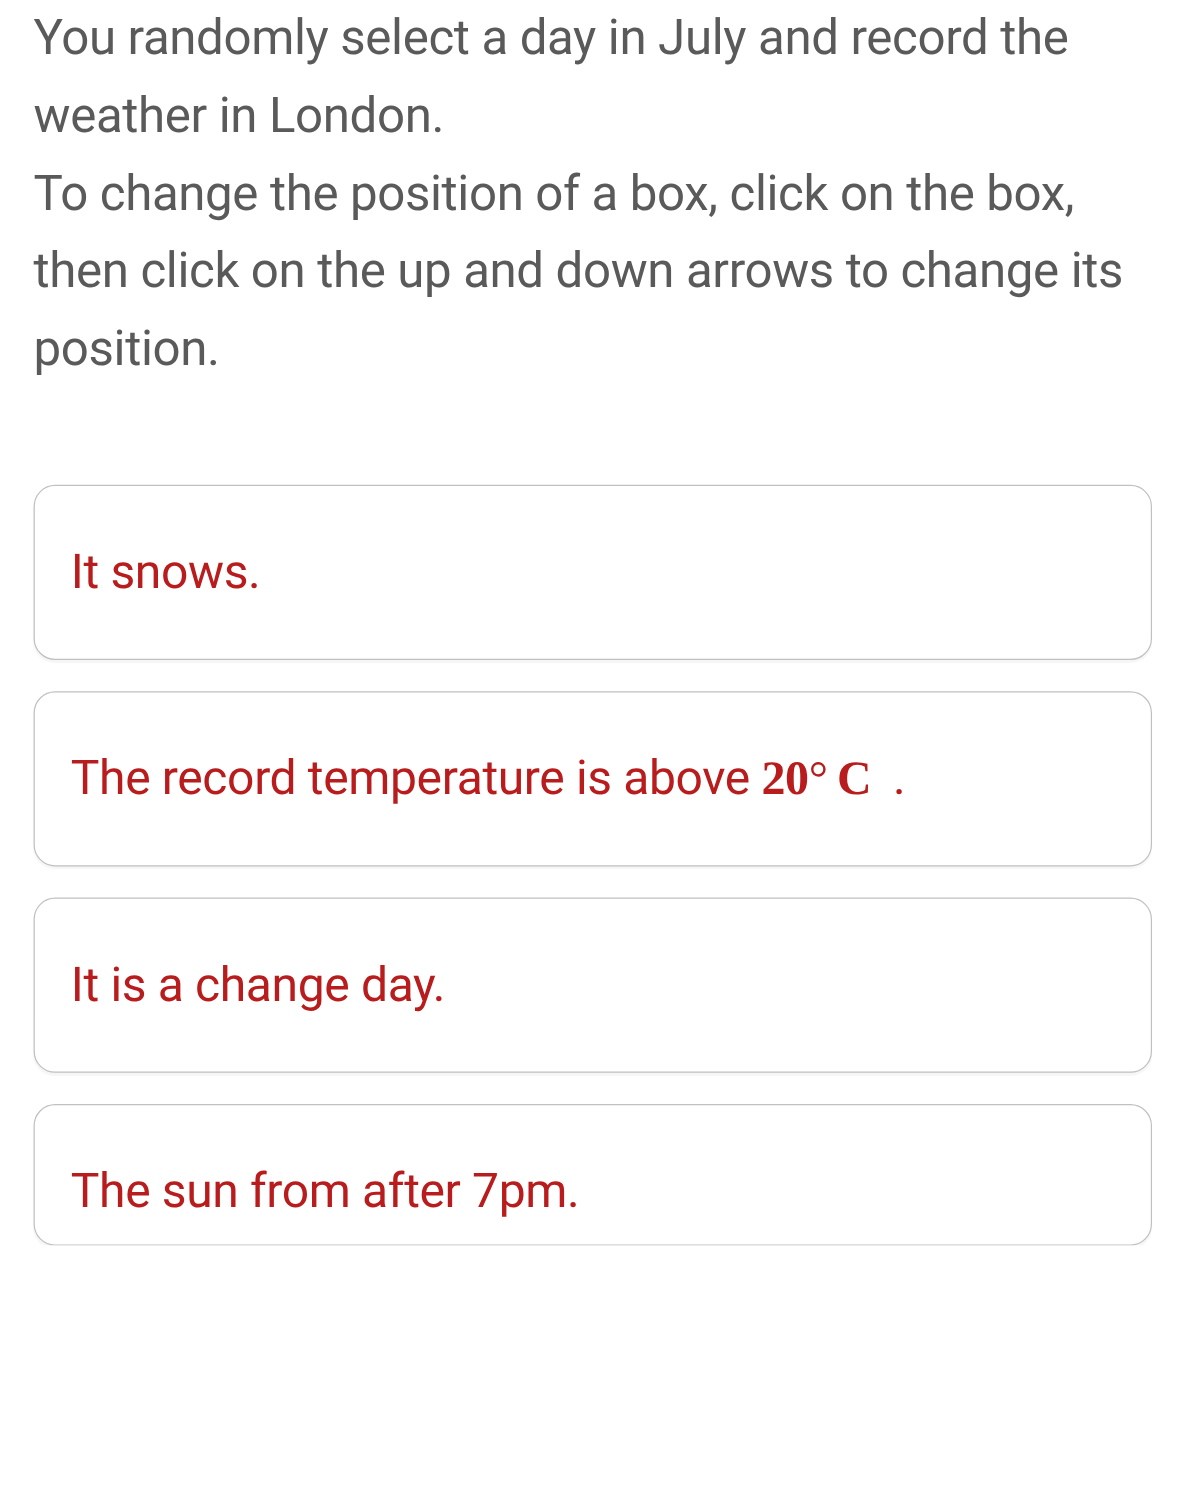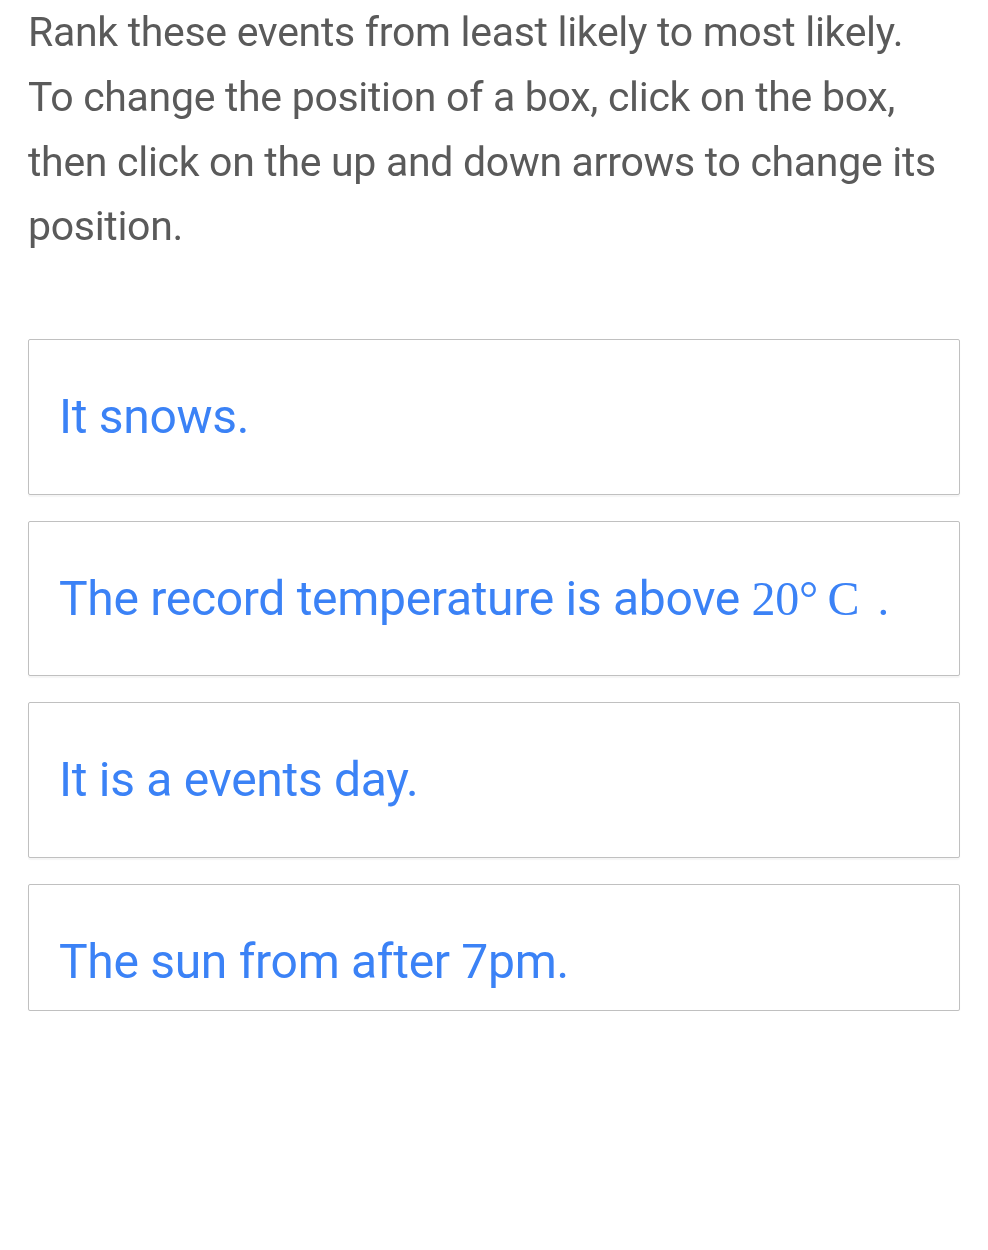--- a/index.html
+++ b/index.html
@@ -24,61 +24,61 @@
     .instructions p {
       margin: 0;
     }
     .boxes-container {
       display: flex;
       flex-direction: column;
       gap: 26px;
     }
     .answer-box {
       border: 1.5px solid #c0c0c0;
-      border-radius: 2px;
+      border-radius: 18px;
       padding: 48px 30px;
-      font-size: 48px;
-      color: #3b82f6;
+      font-size: 40px;
+      color: #b91c1c;
       background: #ffffff;
       cursor: pointer;
       box-shadow: 0 2px 1px rgba(0,0,0,0.04);
       letter-spacing: -0.3px;
       line-height: 1.2;
     }
     .answer-box:last-child {
       padding-bottom: 20px;
     }
     .math-text {
       font-family: "Times New Roman", Times, serif;
-      font-weight: 400;
+      font-weight: 700;
     }
     .degree {
       font-family: "Times New Roman", Times, serif;
     }
     .spaced-period {
       margin-left: 18px;
     }
   </style>
 </head>
 <body>
 
 <div class="instructions">
-  <p>Rank these events from least likely to most likely.</p>
+  <p>You randomly select a day in July and record the weather in London.</p>
   <p>To change the position of a box, click on the box, then click on the up and down arrows to change its position.</p>
 </div>
 
 <div class="boxes-container">
   <div class="answer-box">
     <span>It snows.</span>
   </div>
 
   <div class="answer-box">
     <span>The record temperature is above </span><span class="math-text">20</span><span class="degree">°</span><span> </span><span class="math-text">C</span><span class="spaced-period">.</span>
   </div>
 
   <div class="answer-box">
-    <span>It is a events day.</span>
+    <span>It is a change day.</span>
   </div>
 
   <div class="answer-box">
     <span>The sun from after 7pm.</span>
   </div>
 </div>
 
 </body></html>

